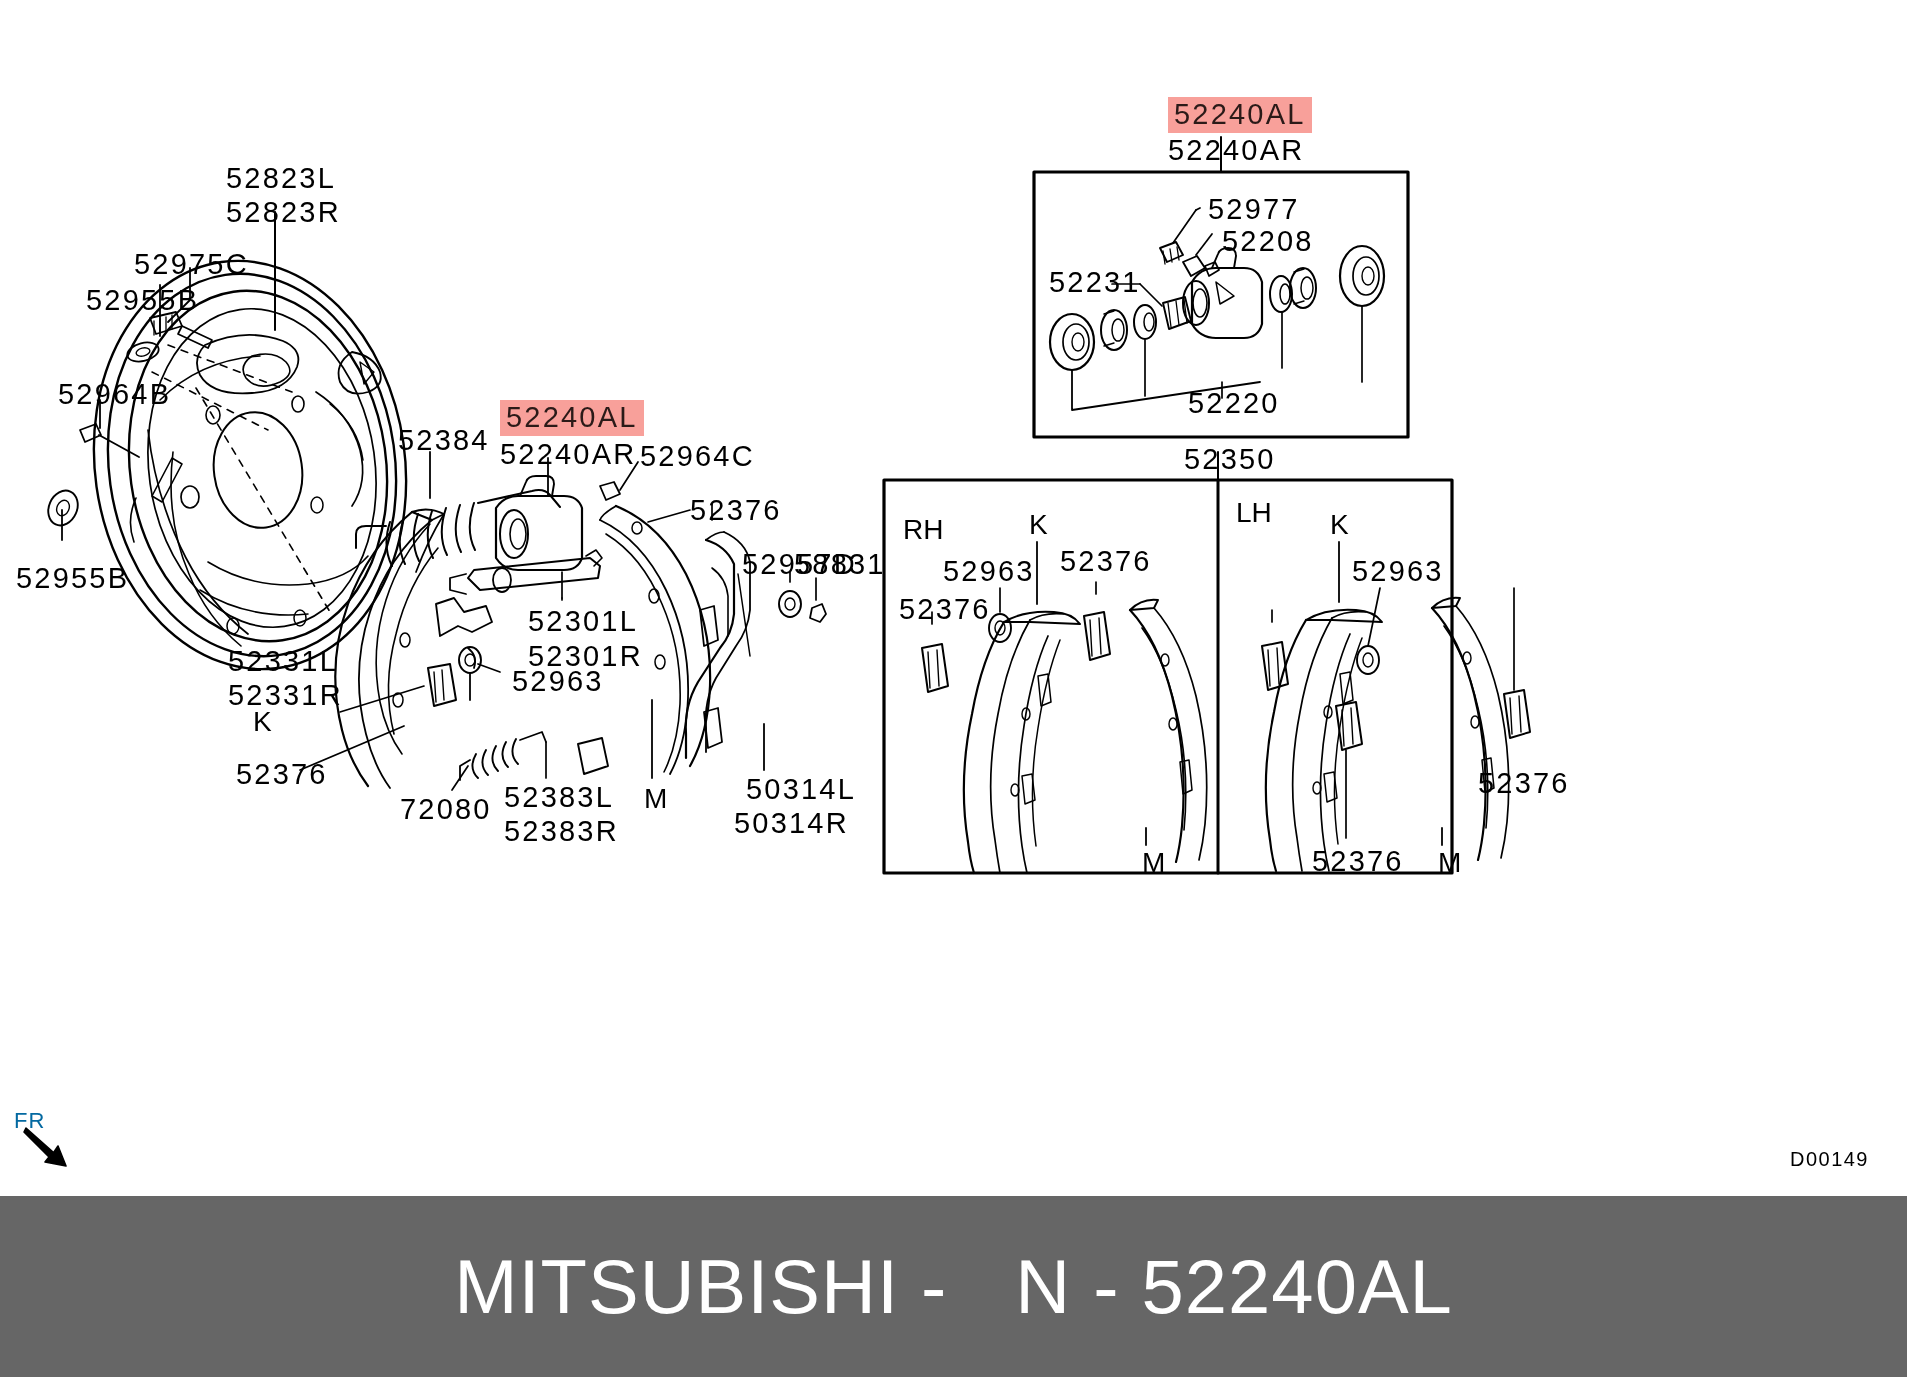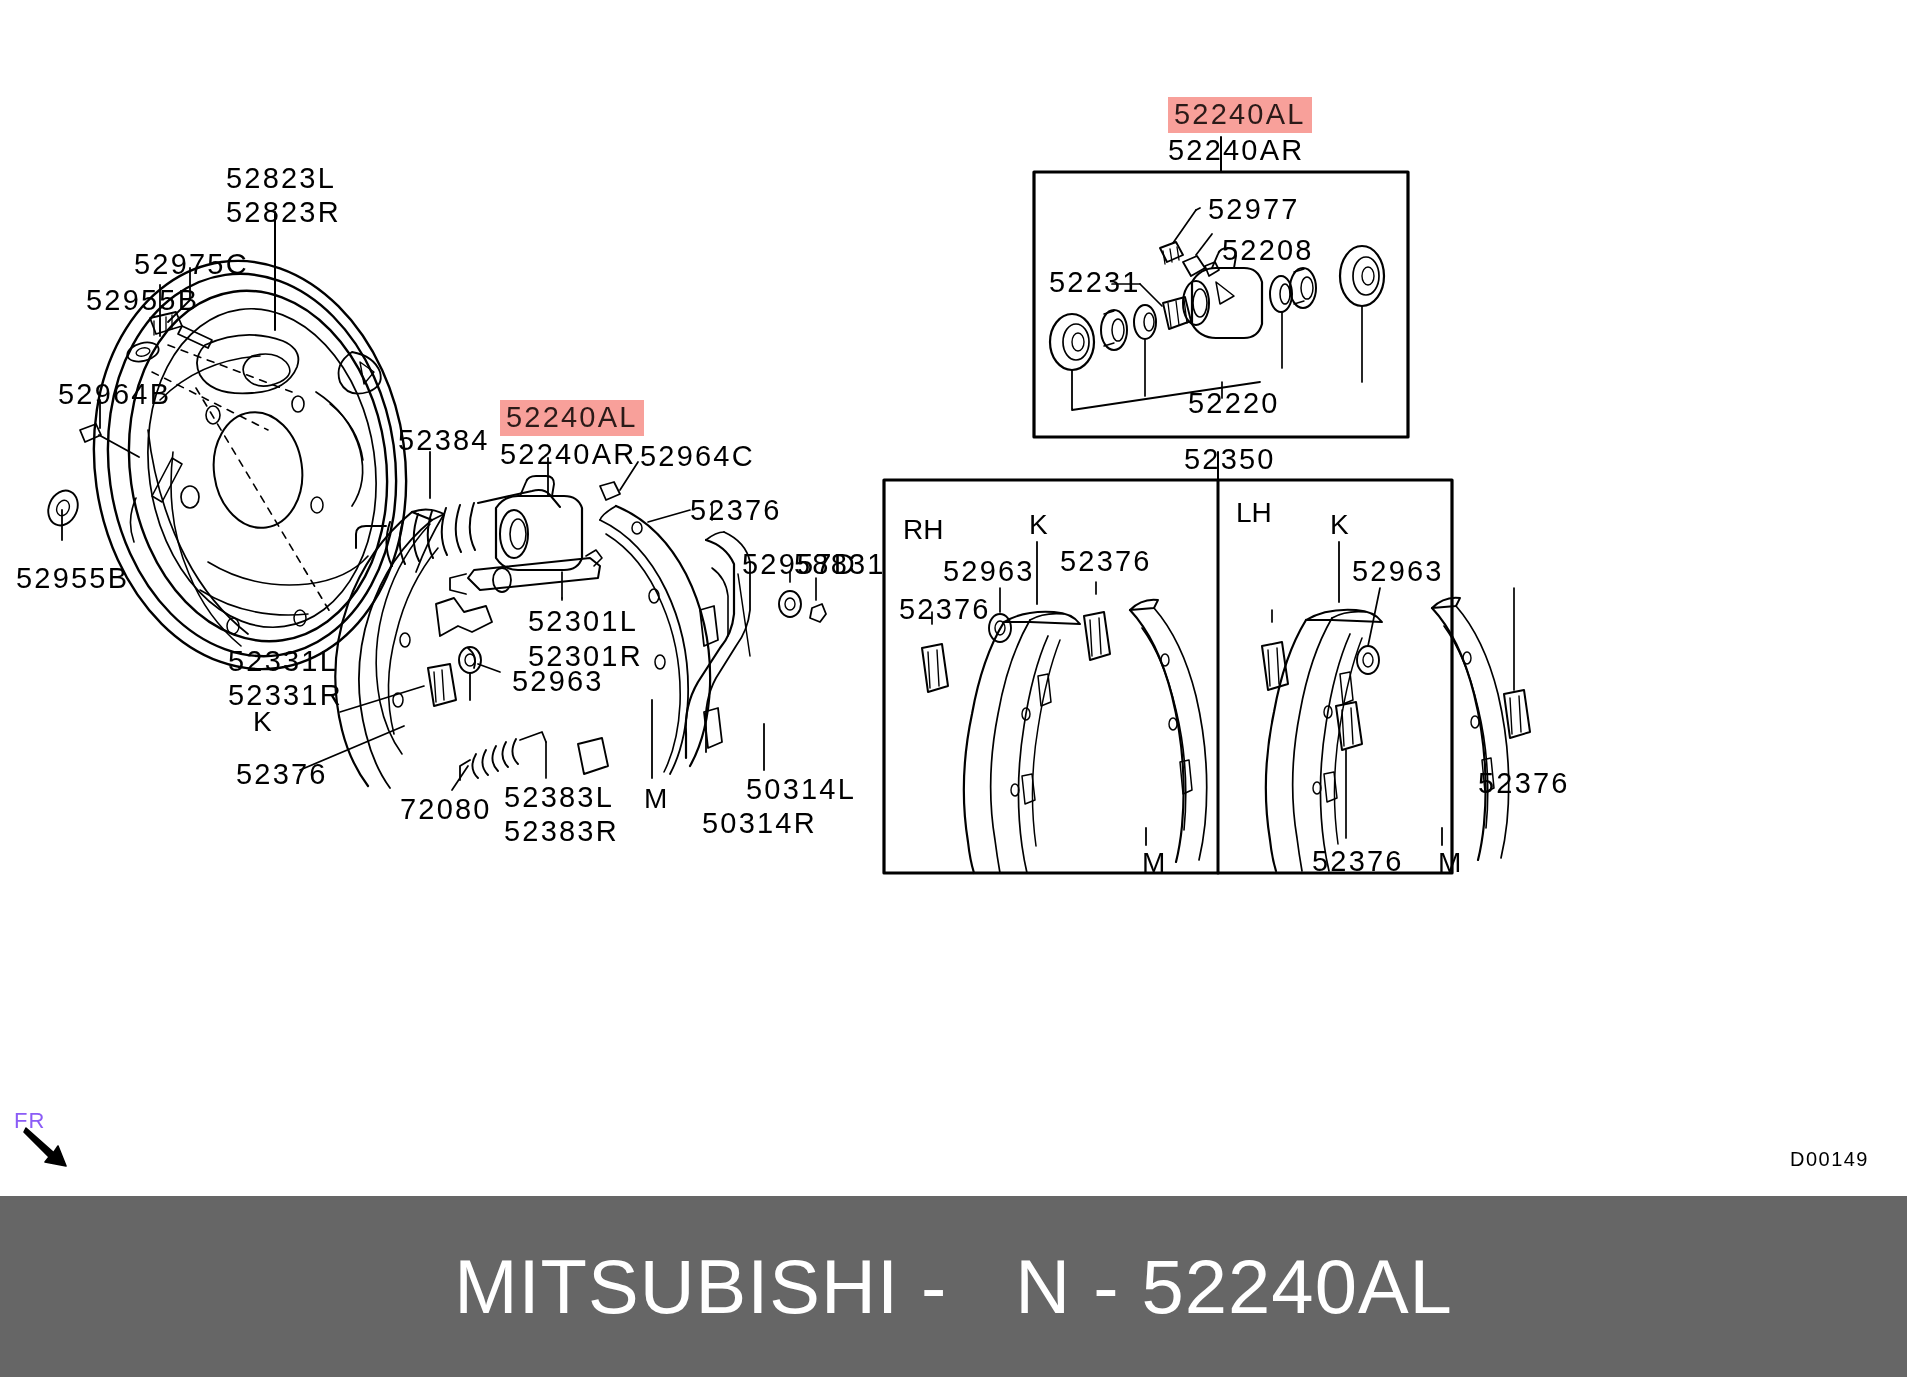--- a/index.html
+++ b/index.html
@@ -10,21 +10,21 @@
   .lbl.hl{background:#f8a09a;color:#2b1a18;padding:1px 6px 3px 6px;}
   .lbl.kletter{font-size:28px;letter-spacing:0;}
   svg.art{position:absolute;left:0;top:0;width:1907px;height:1377px;pointer-events:none;}
   #footer{position:absolute;left:0;top:1196px;width:1907px;height:181px;background:#666666;}
   #footer .ftxt{position:absolute;left:0;top:0;width:1907px;height:181px;
       display:flex;align-items:center;justify-content:center;color:#fff;
       font-size:76px;letter-spacing:1px;font-family:"Liberation Sans",sans-serif;}
   #footer .ftxt span{display:inline-block;}
   .gap{width:46px;display:inline-block;}
   #code{position:absolute;right:38px;top:1148px;font-size:20px;letter-spacing:1.5px;color:#000;}
-  #frlabel{position:absolute;left:14px;top:1108px;font-size:22px;letter-spacing:1px;color:#8b5cf6;}
+  #frlabel{position:absolute;left:14px;top:1108px;font-size:22px;letter-spacing:1px;color:#0369a1;}
 </style>
 </head>
 <body>
 
 <div id="stage">
 
   <svg class="art" viewBox="0 0 1907 1377">
     <g fill="none" stroke="#000" stroke-width="2.4" stroke-linecap="round" stroke-linejoin="round">
 
       <ellipse cx="250" cy="465" rx="155" ry="205" transform="rotate(-8 250 465)"></ellipse>
@@ -309,26 +309,26 @@
   <div class="lbl" style="left:512px;top:665px">52963</div>
   <div class="lbl" style="left:228px;top:645px">52331L</div>
   <div class="lbl" style="left:228px;top:679px">52331R</div>
   <div class="lbl kletter" style="left:253px;top:706px">K</div>
   <div class="lbl" style="left:236px;top:758px">52376</div>
   <div class="lbl" style="left:400px;top:793px">72080</div>
   <div class="lbl" style="left:504px;top:781px">52383L</div>
   <div class="lbl" style="left:504px;top:815px">52383R</div>
   <div class="lbl kletter" style="left:644px;top:783px">M</div>
   <div class="lbl" style="left:746px;top:773px">50314L</div>
-  <div class="lbl" style="left:702px;top:807px">50314R</div>
+  <div class="lbl" style="left:734px;top:807px">50314R</div>
 
   <div class="lbl hl" style="left:1168px;top:97px">52240AL</div>
   <div class="lbl" style="left:1168px;top:134px">52240AR</div>
   <div class="lbl" style="left:1208px;top:193px">52977</div>
-  <div class="lbl" style="left:1222px;top:234px">52208</div>
+  <div class="lbl" style="left:1222px;top:225px">52208</div>
   <div class="lbl" style="left:1049px;top:266px">52231</div>
   <div class="lbl" style="left:1188px;top:387px">52220</div>
 
   <div class="lbl" style="left:1184px;top:443px">52350</div>
   <div class="lbl kletter" style="left:903px;top:514px">RH</div>
   <div class="lbl kletter" style="left:1029px;top:509px">K</div>
   <div class="lbl" style="left:943px;top:555px">52963</div>
   <div class="lbl" style="left:1060px;top:545px">52376</div>
   <div class="lbl" style="left:899px;top:593px">52376</div>
   <div class="lbl kletter" style="left:1236px;top:497px">LH</div>

